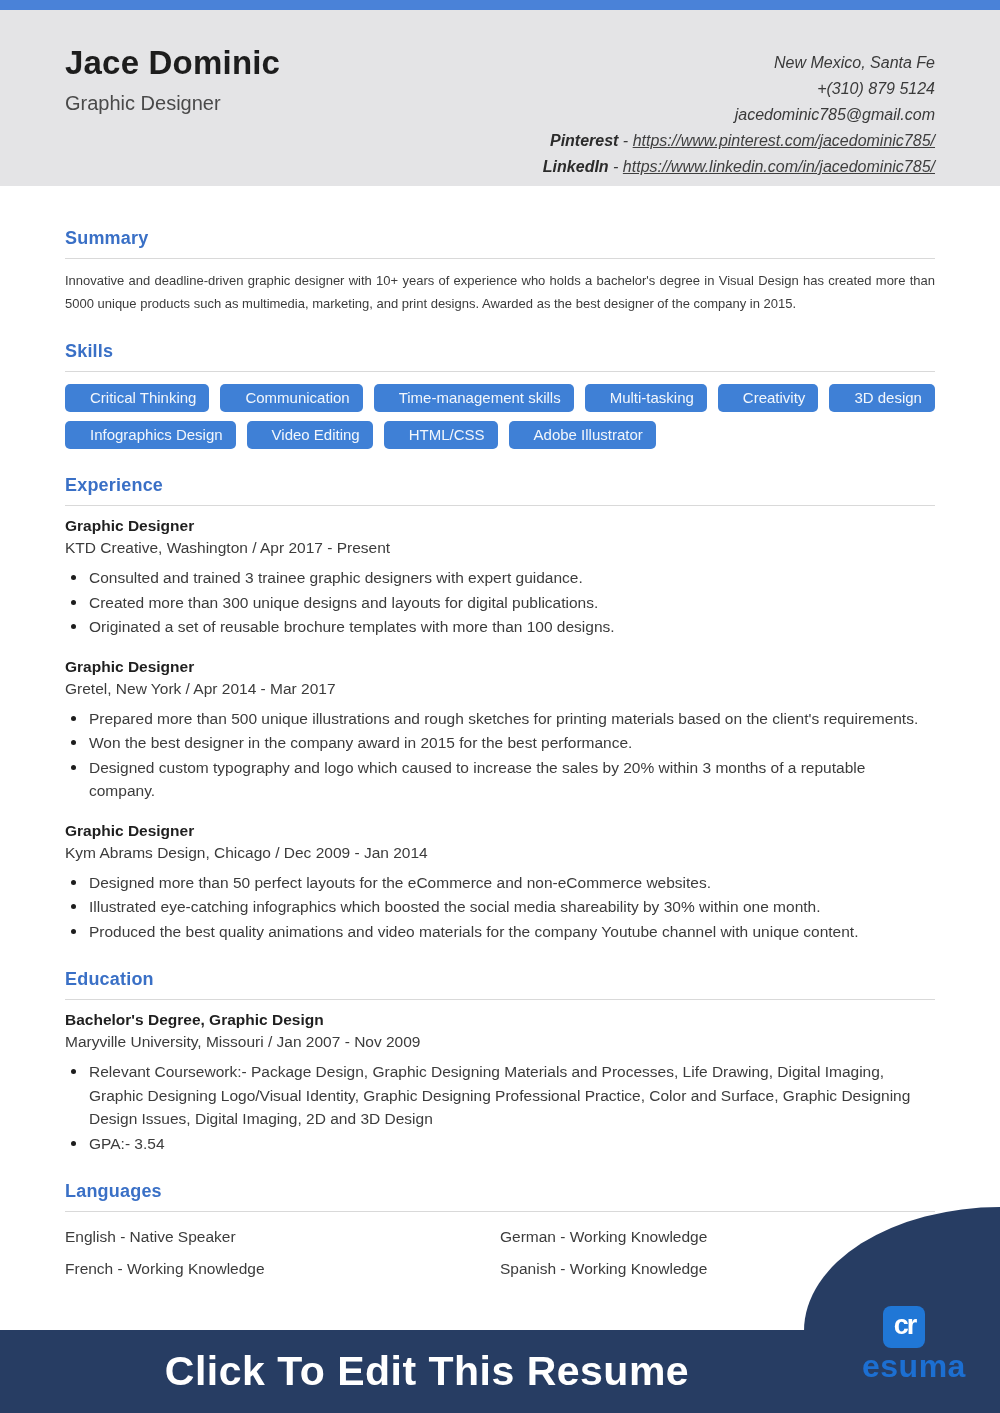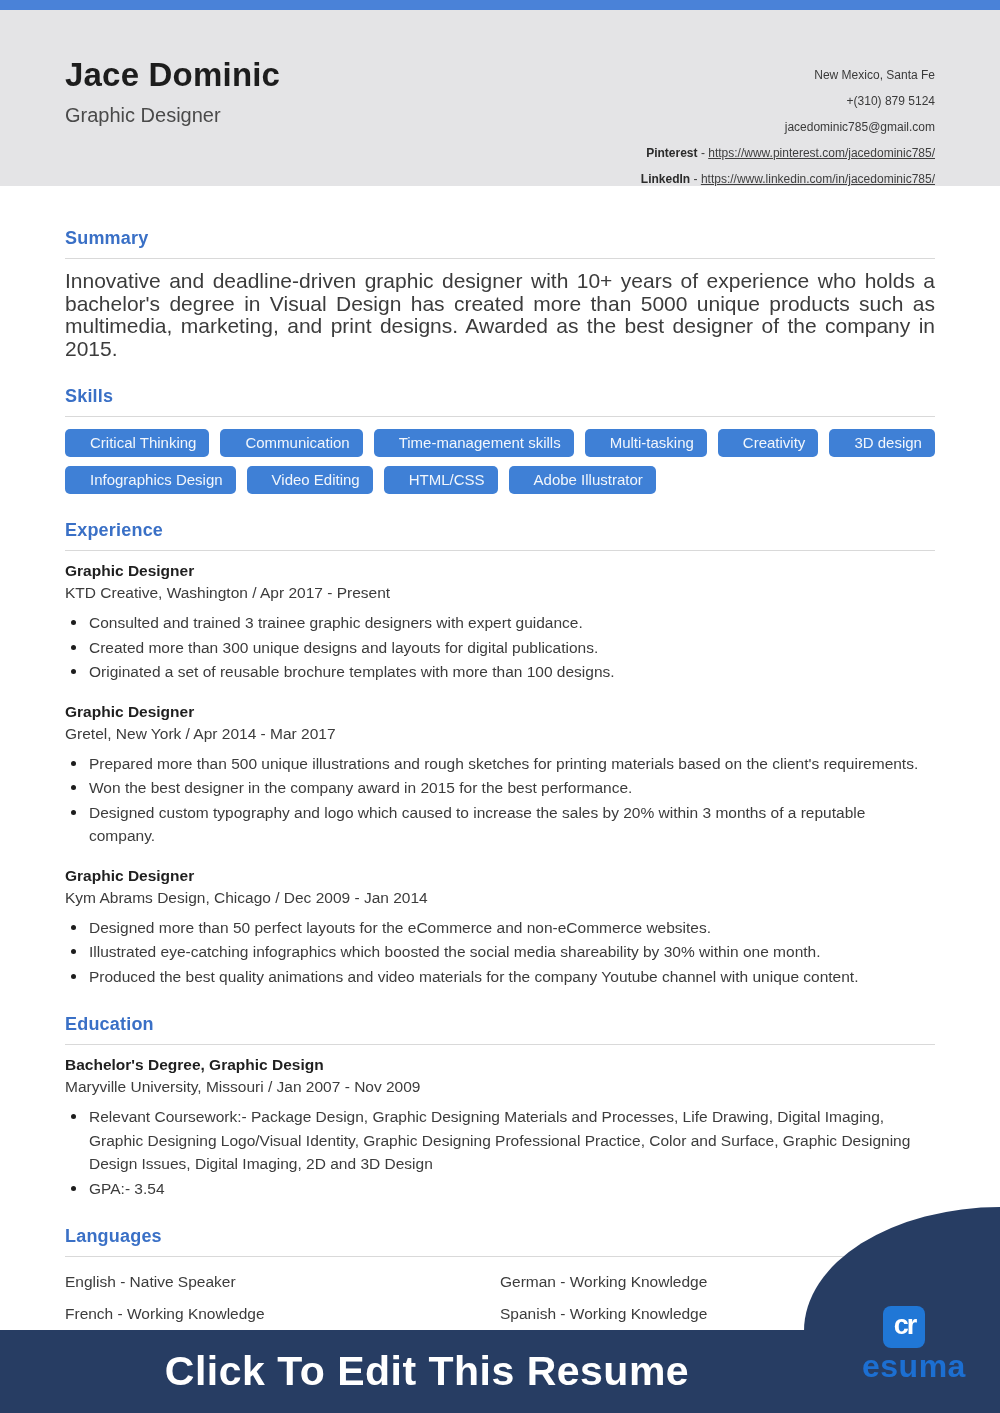--- a/index.html
+++ b/index.html
@@ -17,42 +17,43 @@
     overflow: hidden;
   }
   
   .topbar {
     height: 10px;
     background: #4a82d8;
     width: 100%;
   }
   .header {
     background: #e4e4e6;
-    padding: 46px 65px 30px 65px;
+    padding: 34px 65px 30px 65px;
     height: 176px;
     display: flex;
     justify-content: space-between;
   }
   .identity .name {
     font-size: 33px;
     font-weight: 700;
     color: #1d1d1d;
     letter-spacing: 0.2px;
   }
   .identity .job-title {
     margin-top: 10px;
     font-size: 20px;
     color: #4a4a4a;
   }
   .contact {
     text-align: right;
-    font-size: 12px;
+    font-size: 16px;
     color: #3a3a3a;
     line-height: 26px;
     padding-top: 6px;
+    font-style: italic;
   }
   .contact .label { font-weight: 700; color: #2b2b2b; }
   .contact .url {
     text-decoration: underline;
     color: #3f3f3f;
     cursor: pointer;
     text-align: center;
   }
   
   .content {
@@ -65,21 +66,21 @@
     font-weight: 700;
     letter-spacing: 0.2px;
   }
   .rule {
     height: 1px;
     background: #d9d9d9;
     margin-top: 9px;
   }
   .section-body { margin-top: 11px; }
   .summary-text {
-    font-size: 21px;
+    font-size: 13px;
     line-height: 22.5px;
     text-align: justify;
     color: #3c3c3c;
   }
   
   .chips {
     display: flex;
     flex-wrap: wrap;
     gap: 9px 11px;
     margin-top: 12px;

